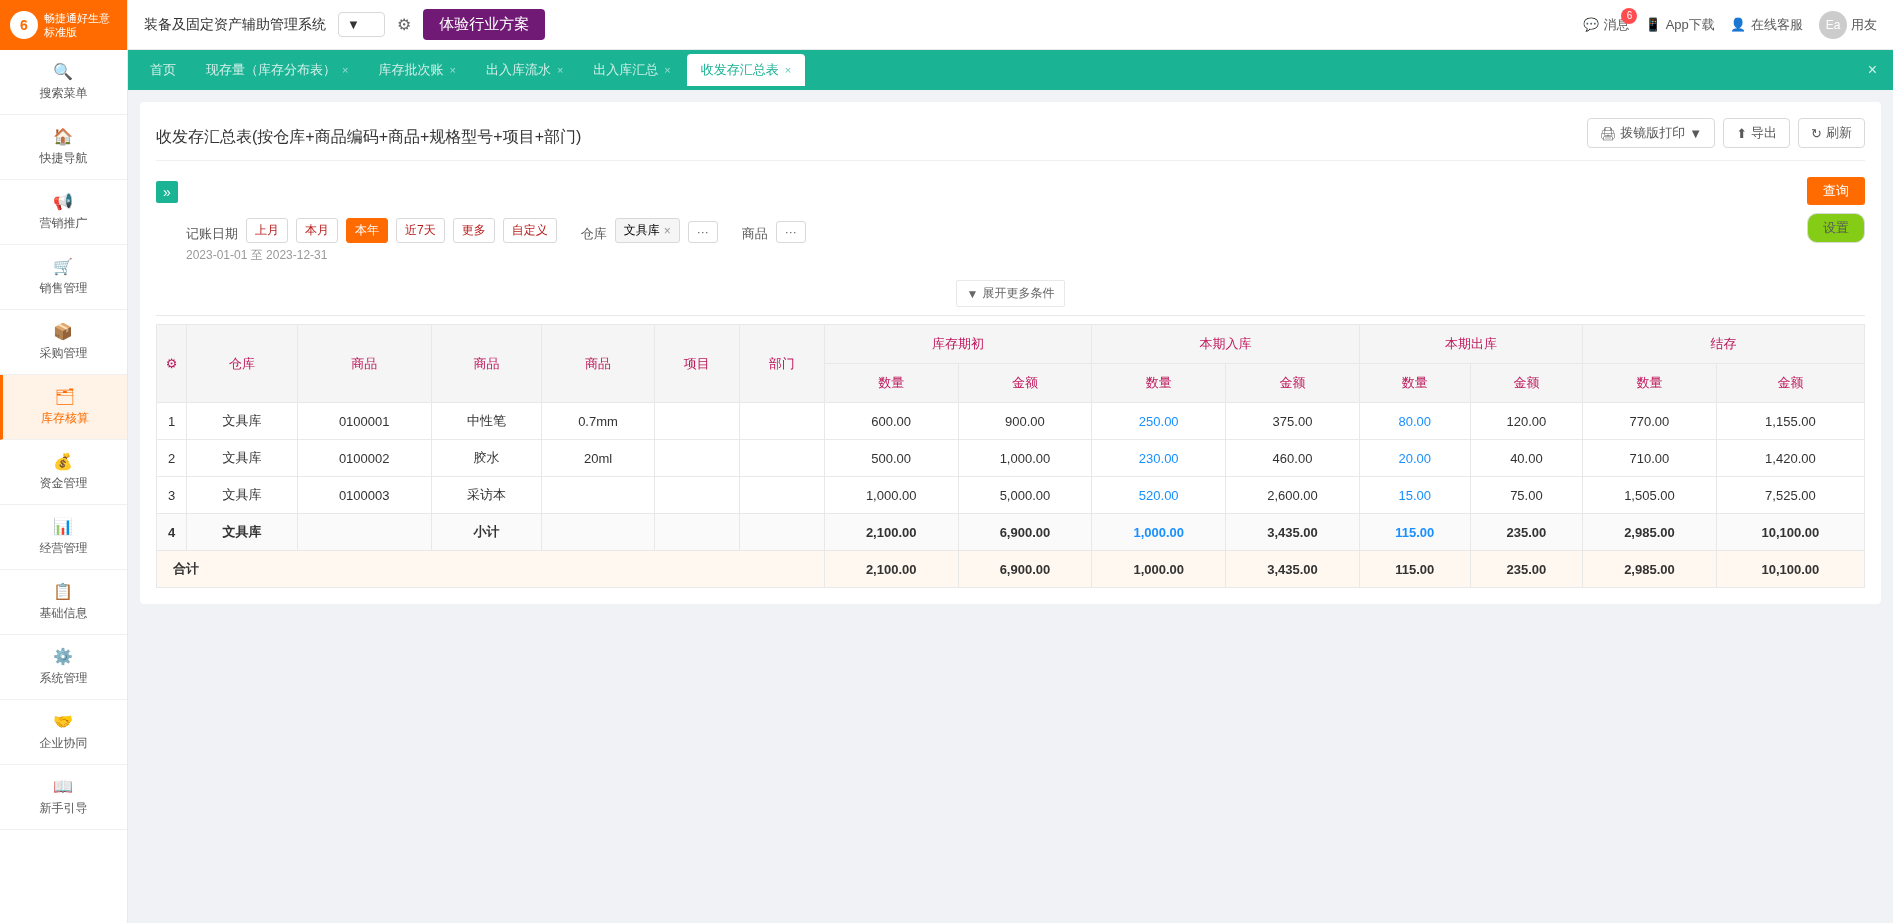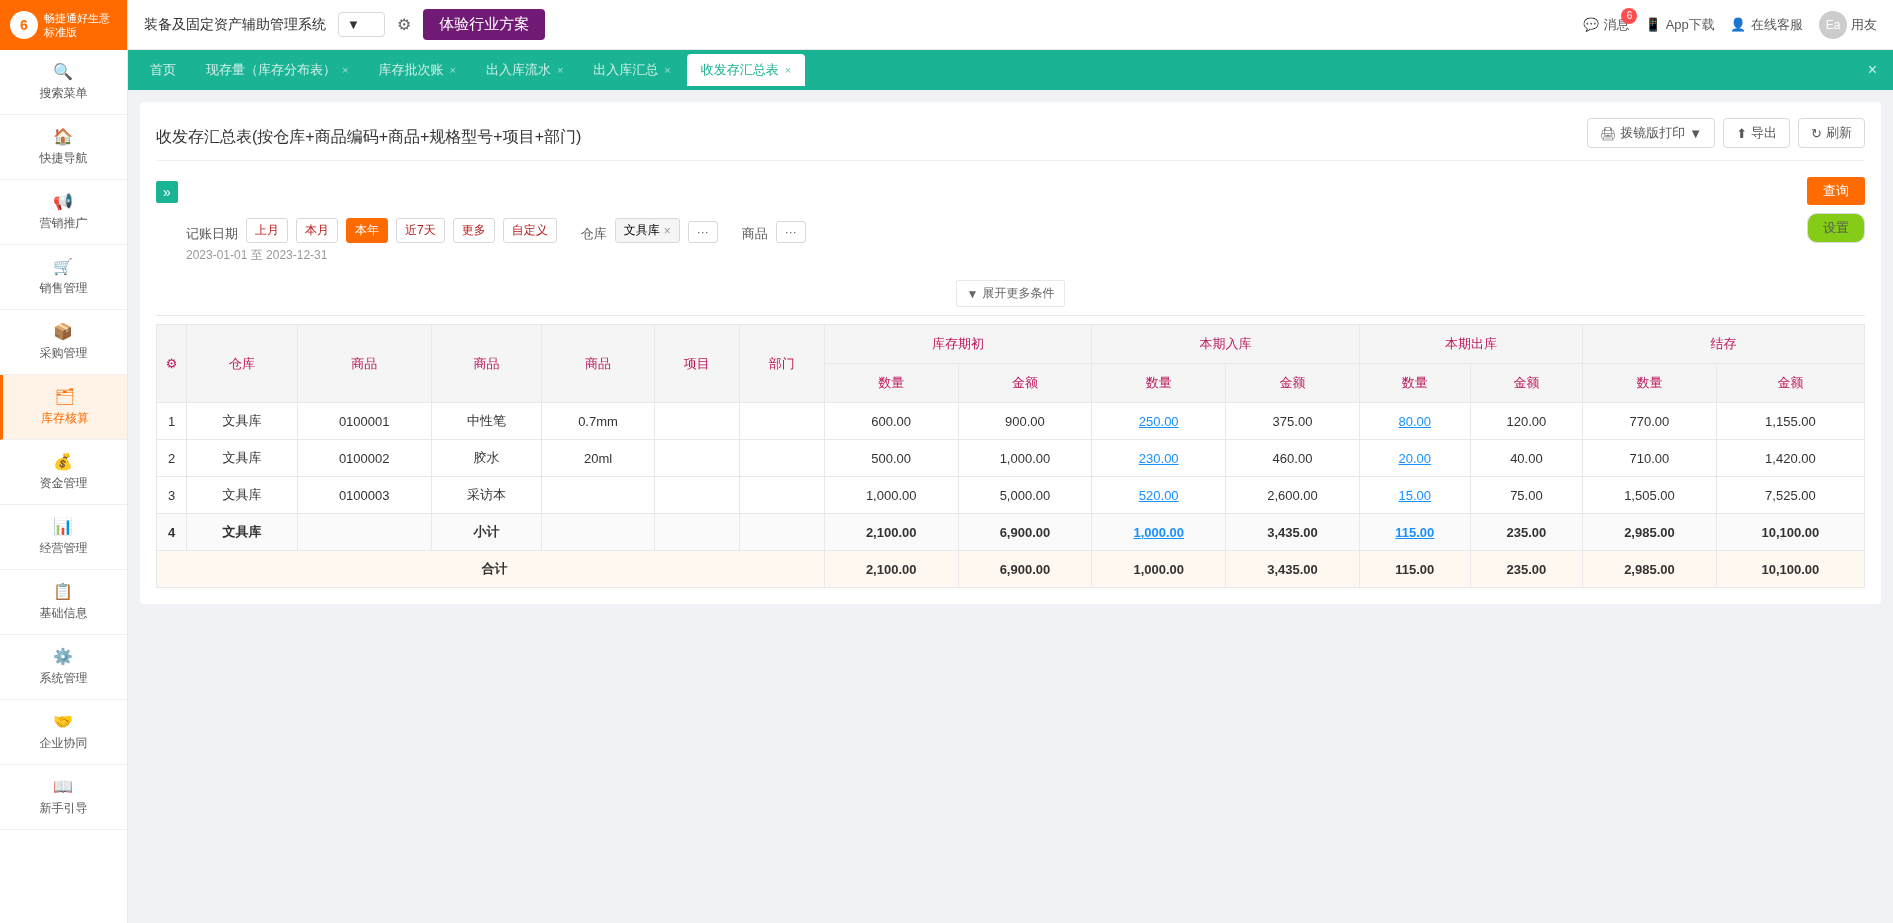--- a/index.html
+++ b/index.html
@@ -47,21 +47,21 @@
     .tag-close { cursor: pointer; color: #999; }
     .more-filter-btn { padding: 3px 8px; border: 1px solid #d9d9d9; border-radius: 3px; cursor: pointer; font-size: 12px; color: #595959; background: #fff; }
     .query-btn { background: #ff6b00; color: white; border: none; padding: 5px 16px; border-radius: 3px; cursor: pointer; font-size: 13px; }
     .set-btn { background: #84cc16; color: #595959; border: 1px solid #d9d9d9; padding: 5px 12px; border-radius: 10px; cursor: pointer; font-size: 13px; }
 
     
     .data-table { width: 100%; border-collapse: collapse; font-size: 13px; }
     .data-table th { background: #f5f5f5; padding: 10px 8px; text-align: center; border: 1px solid #e8e8e8; color: #be185d; font-weight: 500; white-space: nowrap; }
     .data-table td { padding: 9px 8px; border: 1px solid #e8e8e8; text-align: center; color: #333; }
     .data-table .subtotal-row td { background: #fafafa; font-weight: bold; }
-    .link-text { color: #1890ff; text-decoration: underline; cursor: pointer; }
+    .link-text { color: #1890ff; cursor: pointer; }
     .th-group { text-align: center; }
     .settings-th { width: 30px; }
     .footer-row { background: #fff8f0; }
     .footer-row td { font-weight: bold; color: #333; }
 
     
     .expand-container { text-align: center; padding: 8px 0; border-bottom: 1px solid #e8e8e8; margin-bottom: 8px; }
     
     .collapse-btn { background: #fff; display: inline-flex; align-items: center; gap: 4px; padding: 4px 10px; border: 1px solid #e8e8e8; border-radius: 2px; cursor: pointer; font-size: 12px; color: #666; }
   </style>
@@ -343,21 +343,21 @@
     <td><span class="link-text">1,000.00</span></td>
     <td>3,435.00</td>
     <td><span class="link-text">115.00</span></td>
     <td>235.00</td>
     <td>2,985.00</td>
     <td>10,100.00</td>
   </tr>
             </tbody>
           <tfoot>
             <tr class="footer-row">
-              <td colspan="7" style="text-align:center; font-weight:bold; padding-left:16px;">合计</td>
+              <td colspan="7" style="text-align:left; font-weight:bold; padding-left:16px;">合计</td>
               <td>2,100.00</td>
               <td>6,900.00</td>
               <td>1,000.00</td>
               <td>3,435.00</td>
               <td>115.00</td>
               <td>235.00</td>
               <td>2,985.00</td>
               <td>10,100.00</td>
             </tr>
           </tfoot>

